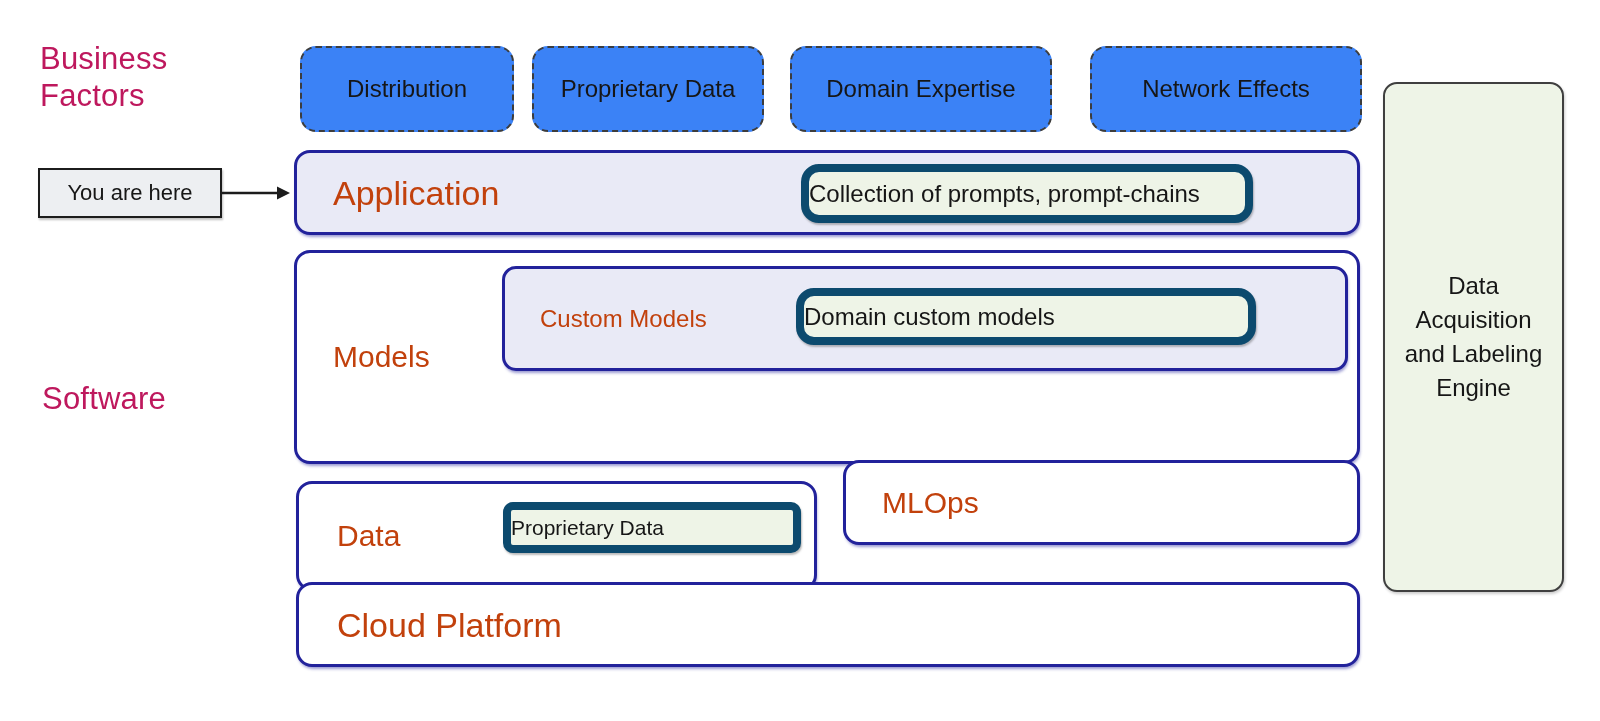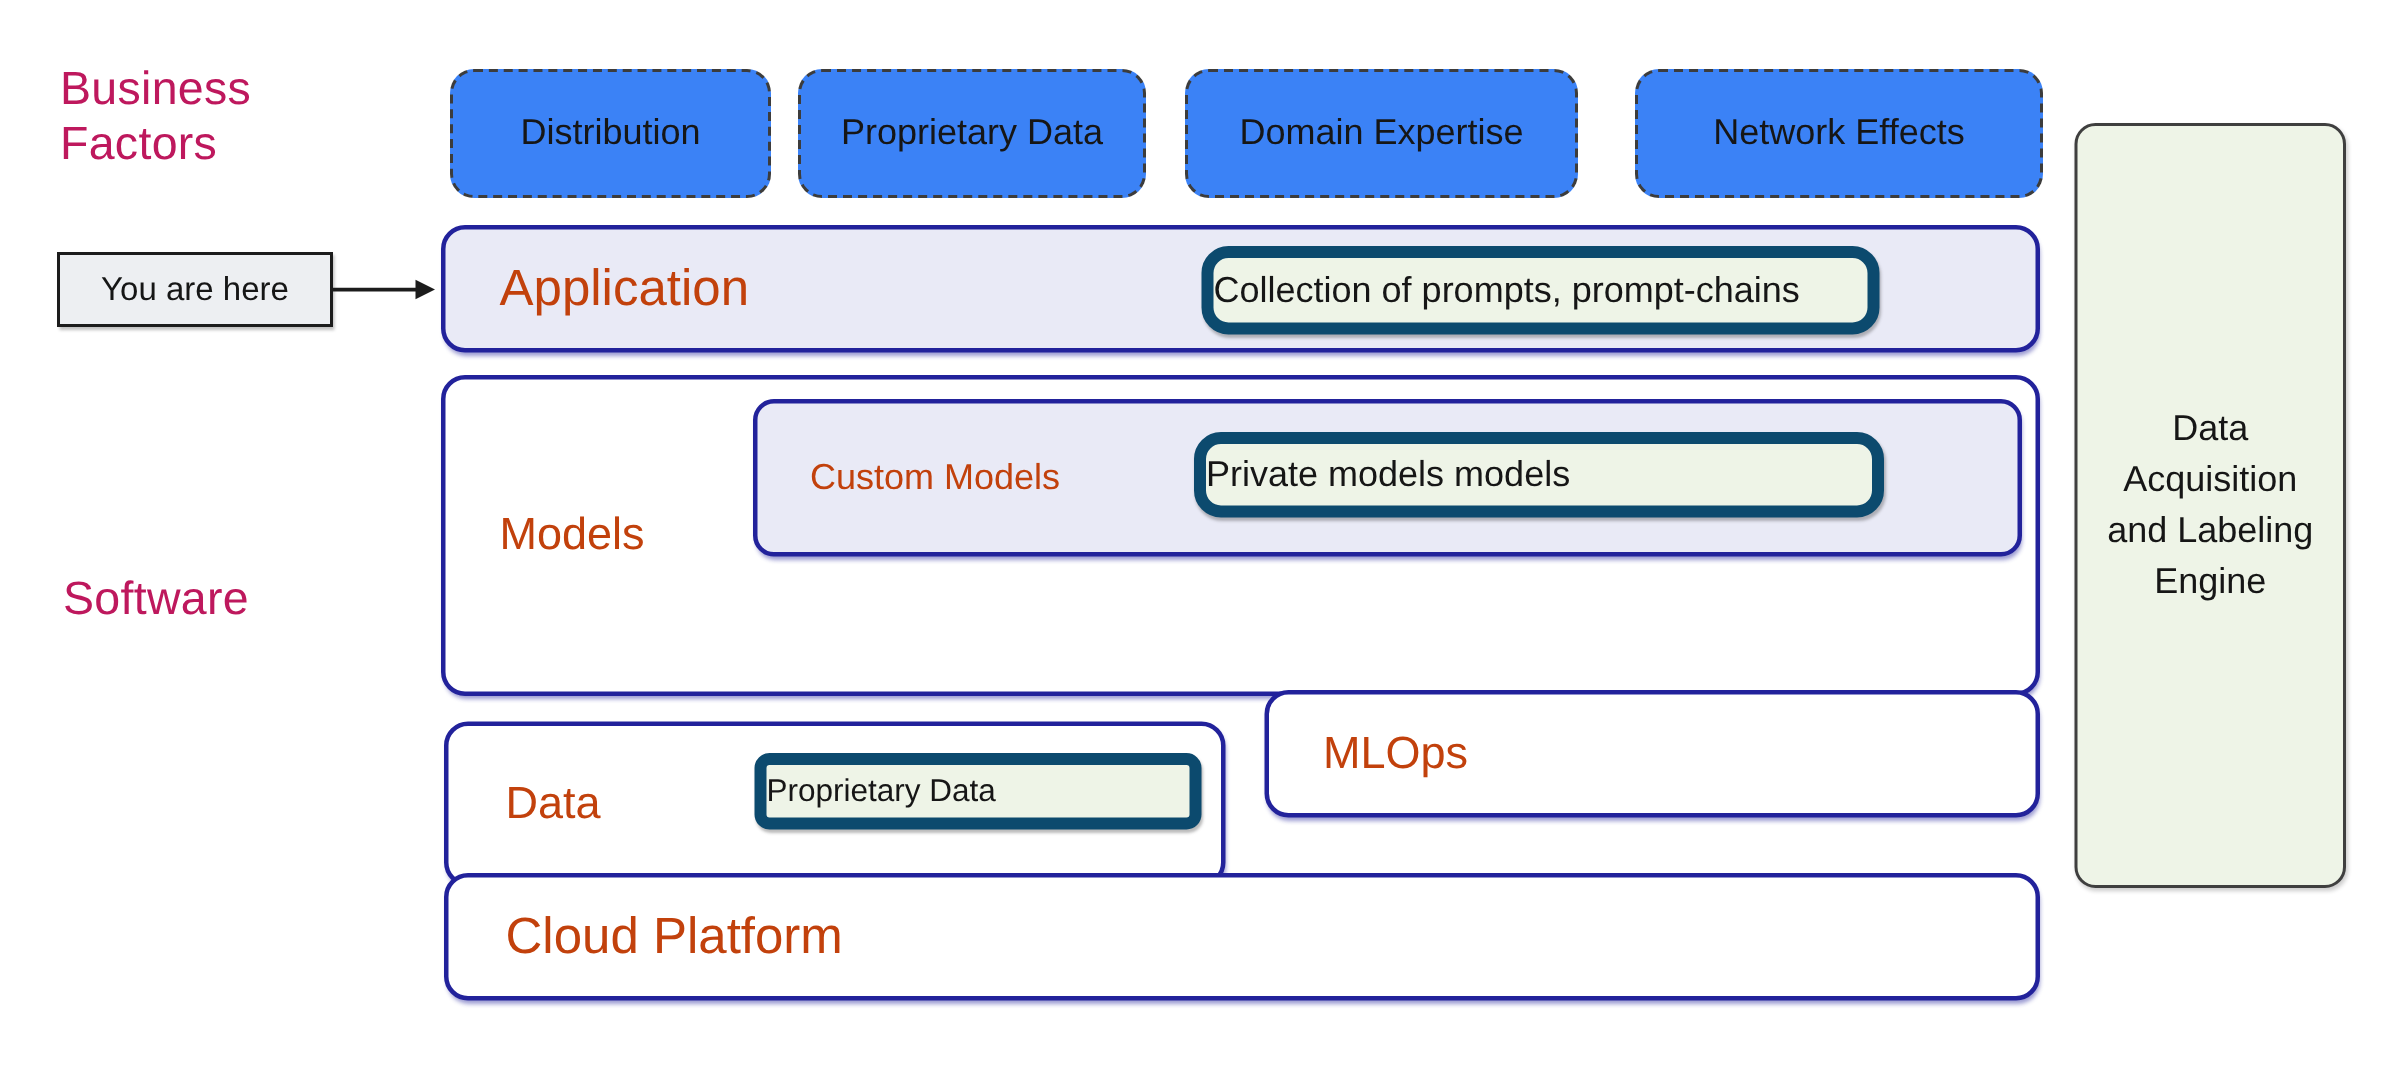--- a/index.html
+++ b/index.html
@@ -123,21 +123,21 @@
       <span>Collection of prompts, prompt-chains</span>
     </div>
   </div>
 
   <div class="abs blue-box" style="left:294px;top:250px;width:1066px;height:214px;">
     <span class="box-title t-md" style="left:36px;">Models</span>
 
     <div class="abs blue-box lavender" style="left:205px;top:13px;width:846px;height:105px;border-radius:14px;">
       <span class="box-title t-sm" style="left:35px;">Custom Models</span>
       <div class="abs green-badge" style="left:291px;top:19px;width:460px;height:57px;">
-        <span>Private models models</span>
+        <span>Domain custom models</span>
       </div>
     </div>
 
   </div>
 
   <div class="abs blue-box" style="left:296px;top:481px;width:521px;height:110px;">
     <span class="box-title t-md" style="left:38px;">Data</span>
     <div class="abs green-badge" style="left:204px;top:18px;width:298px;height:51px;border-radius:10px;font-size:21px;">
       <span>Proprietary Data</span>
     </div>

